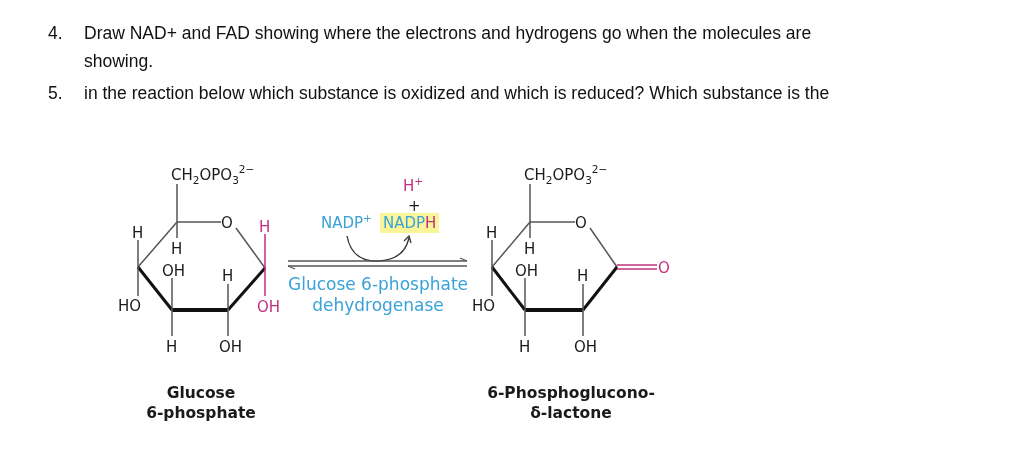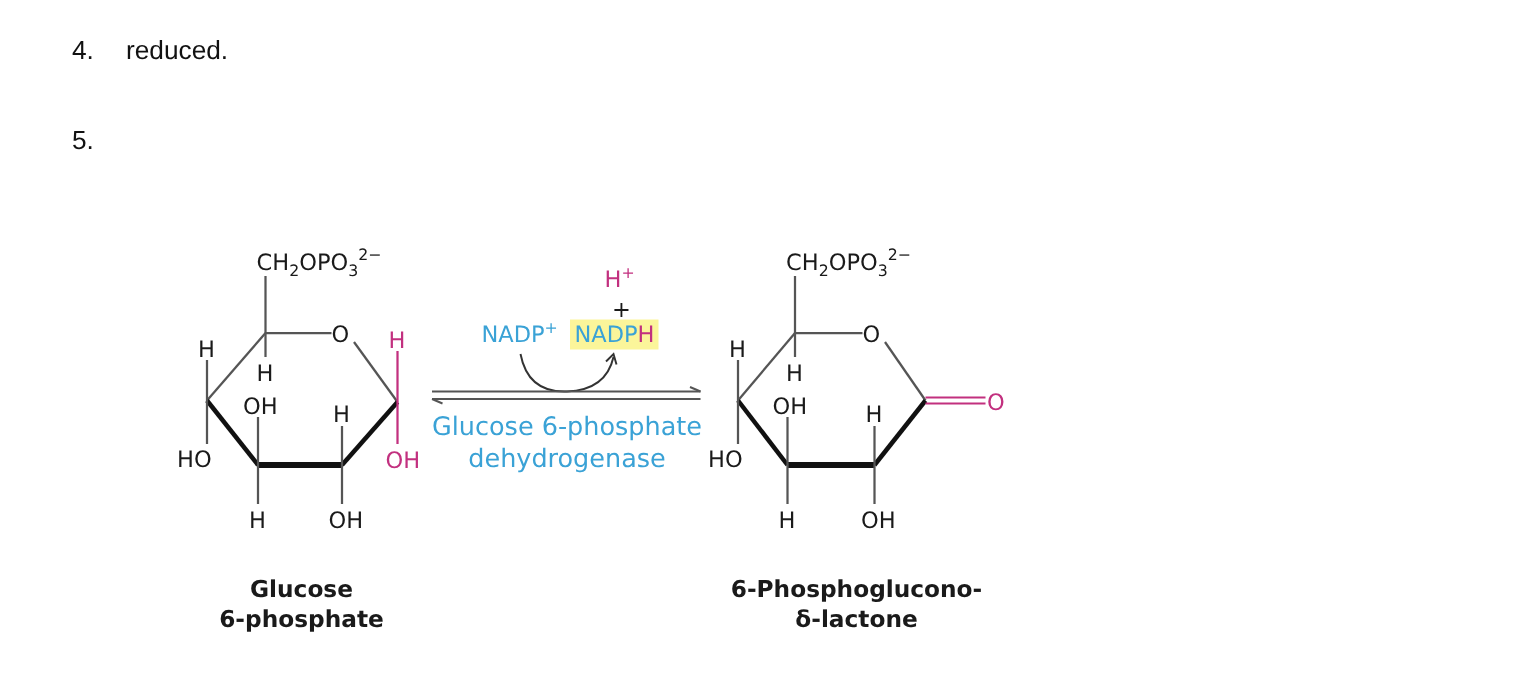--- a/index.html
+++ b/index.html
@@ -17,26 +17,28 @@
   .blue { fill:#3aa2d6; }
   .cap { font-family:"DejaVu Sans", sans-serif; font-weight:bold; font-size:15.5px; fill:#1a1a1a; }
   .enz { font-family:"DejaVu Sans", sans-serif; font-size:17px; fill:#3aa2d6; }
 </style>
 </head>
 <body>
 
 <div class="q" id="q4">
   <span class="num">4.</span>
   <div class="txt">
-    <div>reduced.</div>
+    <div>Draw NAD+ and FAD showing where the electrons and hydrogens go when the molecules are</div>
+    <div>showing.</div>
   </div>
 </div>
 <div class="q" id="q5">
   <span class="num">5.</span>
   <div class="txt">
+    <div>in the reaction below which substance is oxidized and which is reduced? Which substance is the</div>
   </div>
 </div>
 
 <svg width="1024" height="464" viewBox="0 0 1024 464">
 
   <g>
 
     <text x="171" y="180" class="lbl">CH<tspan class="sub" dy="4">2</tspan><tspan dy="-4">OPO</tspan><tspan class="sub" dy="4">3</tspan><tspan class="sub" dy="-11">2−</tspan></text>
     <line x1="177" y1="184" x2="177" y2="222" stroke="#555" stroke-width="1.5"></line>
 

